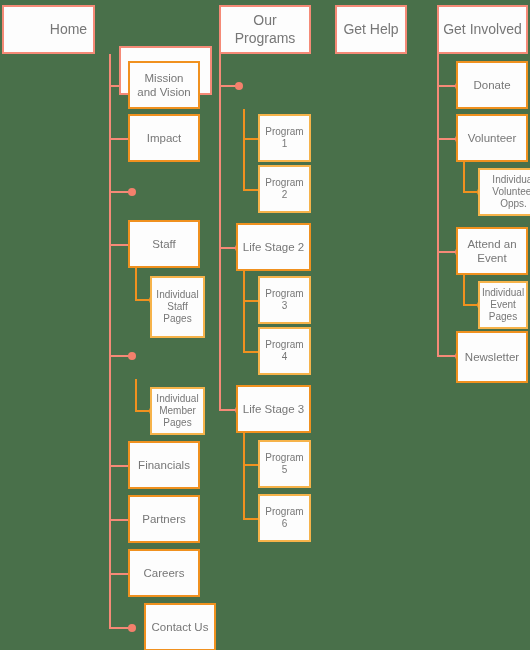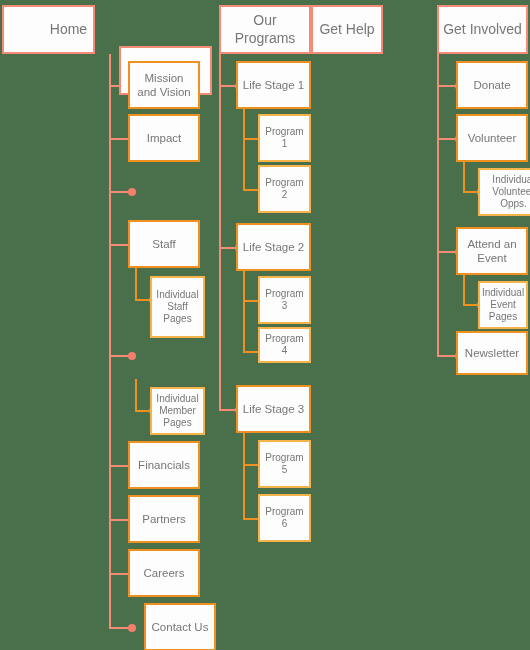--- a/index.html
+++ b/index.html
@@ -150,23 +150,20 @@
   </div>
 
   <div class="node lvl1" style="left:219px; top:5px; width:92px; height:49px;">
     <span>Our Programs</span>
   </div>
 
   <div class="ln v salmon" style="left:219px; top:54px; height:356px;"></div>
 
   <div class="ln h salmon" style="left:219px; top:85px; width:20px;"></div>
   <div class="dot salmon" style="left:235px; top:82px;"></div>
-  <div class="node lvl2" style="left:236px; top:61px; width:75px; height:48px;">
-    <span>Life Stage 1</span>
-  </div>
 
   <div class="ln v orange" style="left:243px; top:109px; height:82px;"></div>
   <div class="ln h orange" style="left:243px; top:138px; width:20px;"></div>
   <div class="dot orange" style="left:258px; top:135px;"></div>
   <div class="node lvl3" style="left:258px; top:114px; width:53px; height:48px;">
     <span>Program 1</span>
   </div>
 
   <div class="ln h orange" style="left:243px; top:189px; width:20px;"></div>
   <div class="dot orange" style="left:258px; top:186px;"></div>
@@ -182,21 +179,21 @@
 
   <div class="ln v orange" style="left:243px; top:271px; height:82px;"></div>
   <div class="ln h orange" style="left:243px; top:300px; width:20px;"></div>
   <div class="dot orange" style="left:258px; top:297px;"></div>
   <div class="node lvl3" style="left:258px; top:276px; width:53px; height:48px;">
     <span>Program 3</span>
   </div>
 
   <div class="ln h orange" style="left:243px; top:351px; width:20px;"></div>
   <div class="dot orange" style="left:258px; top:348px;"></div>
-  <div class="node lvl3" style="left:258px; top:327px; width:53px; height:36px;">
+  <div class="node lvl3" style="left:258px; top:327px; width:53px; height:48px;">
     <span>Program 4</span>
   </div>
 
   <div class="ln h salmon" style="left:219px; top:409px; width:20px;"></div>
   <div class="dot salmon" style="left:235px; top:406px;"></div>
   <div class="node lvl2" style="left:236px; top:385px; width:75px; height:48px;">
     <span>Life Stage 3</span>
   </div>
 
   <div class="ln v orange" style="left:243px; top:433px; height:87px;"></div>
@@ -205,21 +202,21 @@
   <div class="node lvl3" style="left:258px; top:440px; width:53px; height:48px;">
     <span>Program 5</span>
   </div>
 
   <div class="ln h orange" style="left:243px; top:518px; width:20px;"></div>
   <div class="dot orange" style="left:258px; top:515px;"></div>
   <div class="node lvl3" style="left:258px; top:494px; width:53px; height:48px;">
     <span>Program 6</span>
   </div>
 
-  <div class="node lvl1" style="left:311px; top:5px; width:72px; height:49px;">
+  <div class="node lvl1" style="left:335px; top:5px; width:72px; height:49px;">
     <span>Get Help</span>
   </div>
 
   <div class="node lvl1" style="left:437px; top:5px; width:91px; height:49px;">
     <span>Get Involved</span>
   </div>
 
   <div class="ln v salmon" style="left:437px; top:54px; height:302px;"></div>
 
   <div class="ln h salmon" style="left:437px; top:85px; width:22px;"></div>
@@ -249,17 +246,17 @@
 
   <div class="ln v orange" style="left:463px; top:275px; height:31px;"></div>
   <div class="ln h orange" style="left:463px; top:304px; width:18px;"></div>
   <div class="dot orange" style="left:477px; top:301px;"></div>
   <div class="node lvl3" style="left:478px; top:281px; width:50px; height:48px;">
     <span>Individual Event Pages</span>
   </div>
 
   <div class="ln h salmon" style="left:437px; top:355px; width:22px;"></div>
   <div class="dot salmon" style="left:455px; top:352px;"></div>
-  <div class="node lvl2" style="left:456px; top:331px; width:72px; height:44px;">
+  <div class="node lvl2" style="left:456px; top:331px; width:72px; height:52px;">
     <span>Newsletter</span>
   </div>
 
 </div>
 
 </body></html>

